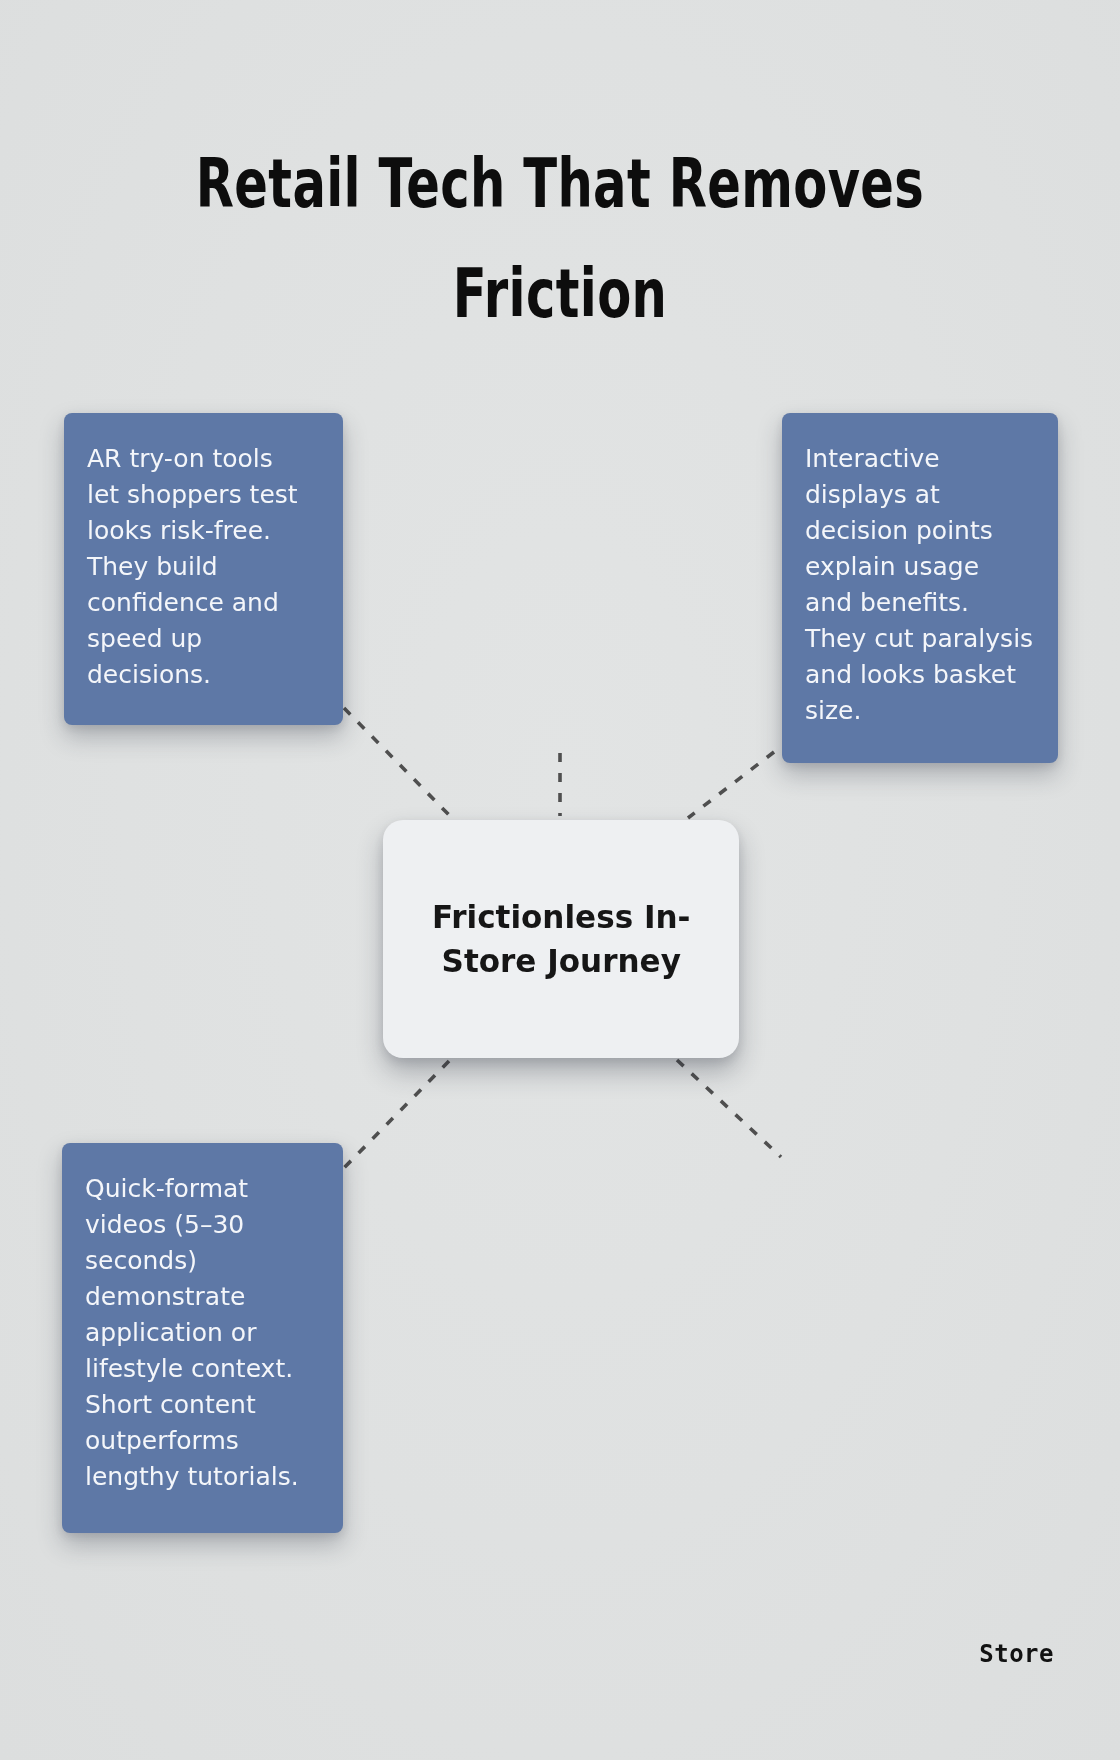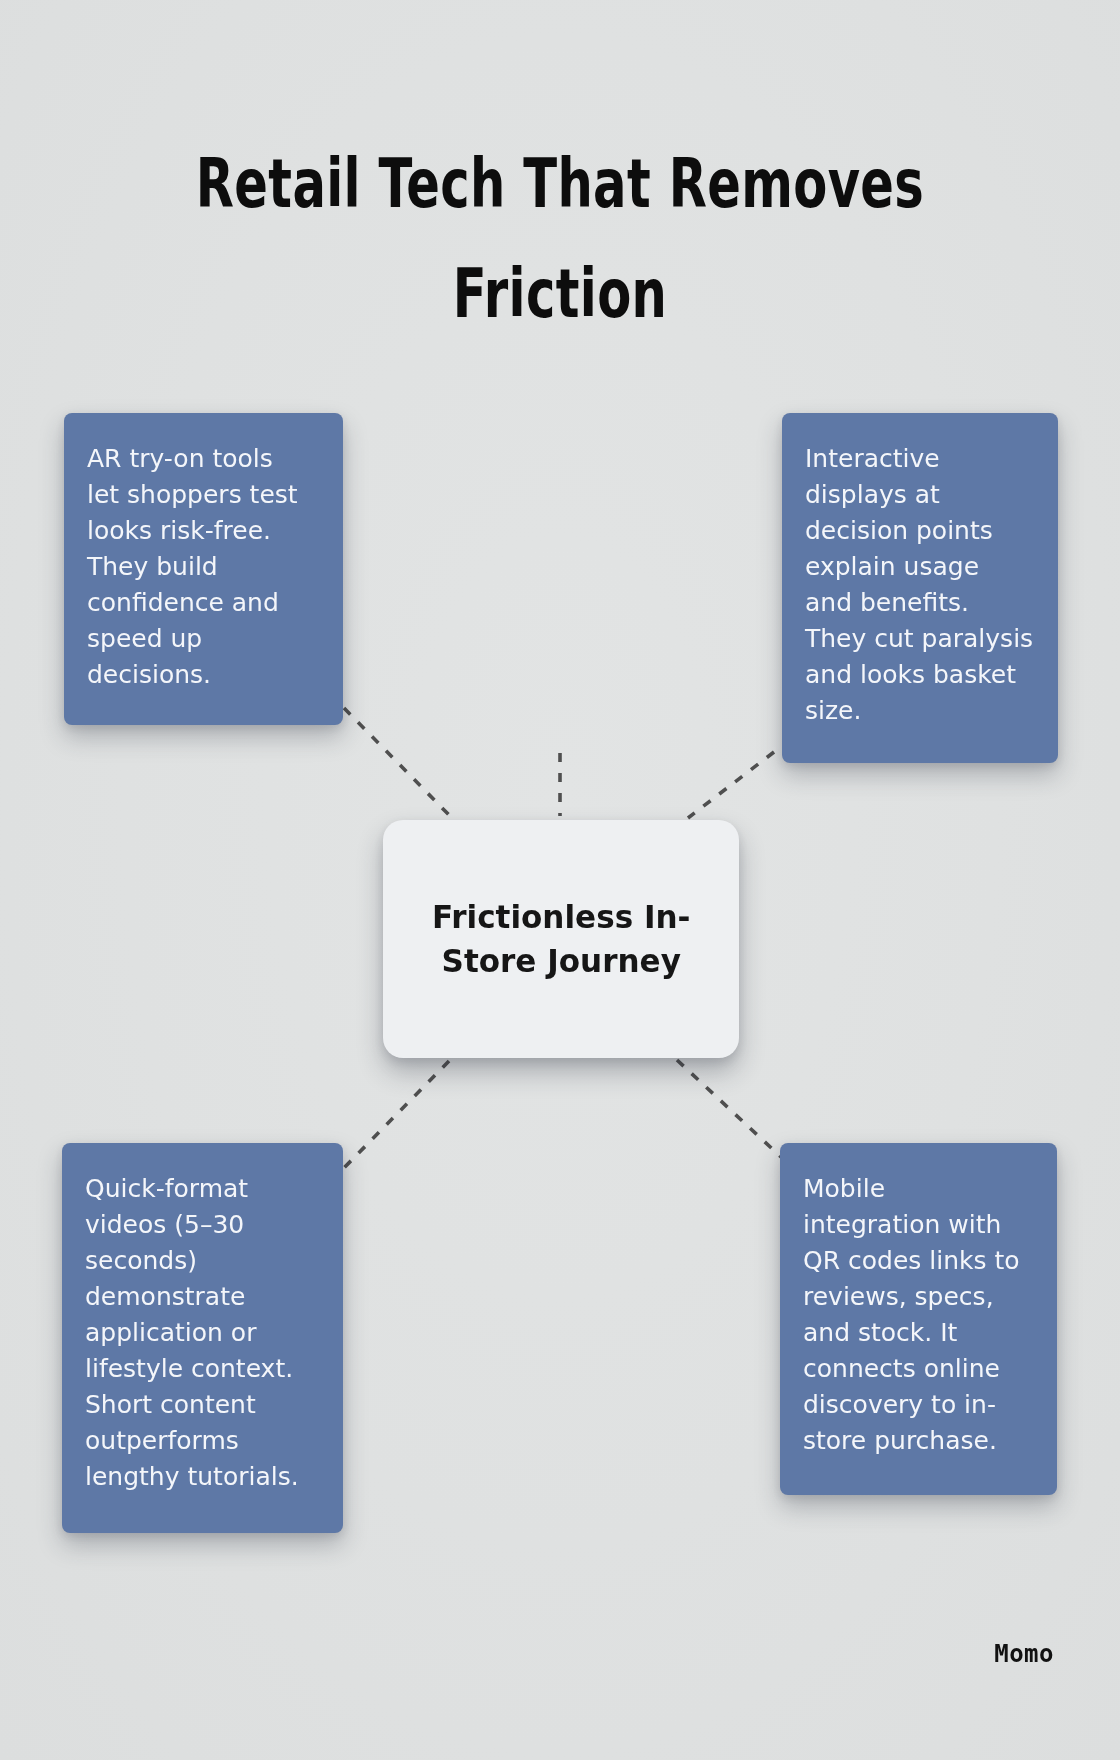--- a/index.html
+++ b/index.html
@@ -127,26 +127,16 @@
 videos (5–30
 seconds)
 demonstrate
 application or
 lifestyle context.
 Short content
 outperforms
 lengthy tutorials.</div>
   </div>
 
-  <div class="node n5">
-    <div class="node-text">Mobile
-integration with
-QR codes links to
-reviews, specs,
-and stock. It
-connects online
-discovery to in-
-store purchase.</div>
-  </div>
 
-  <div class="watermark">Momo</div>
+  <div class="watermark">Store</div>
 
 </div>
 
 </body></html>

